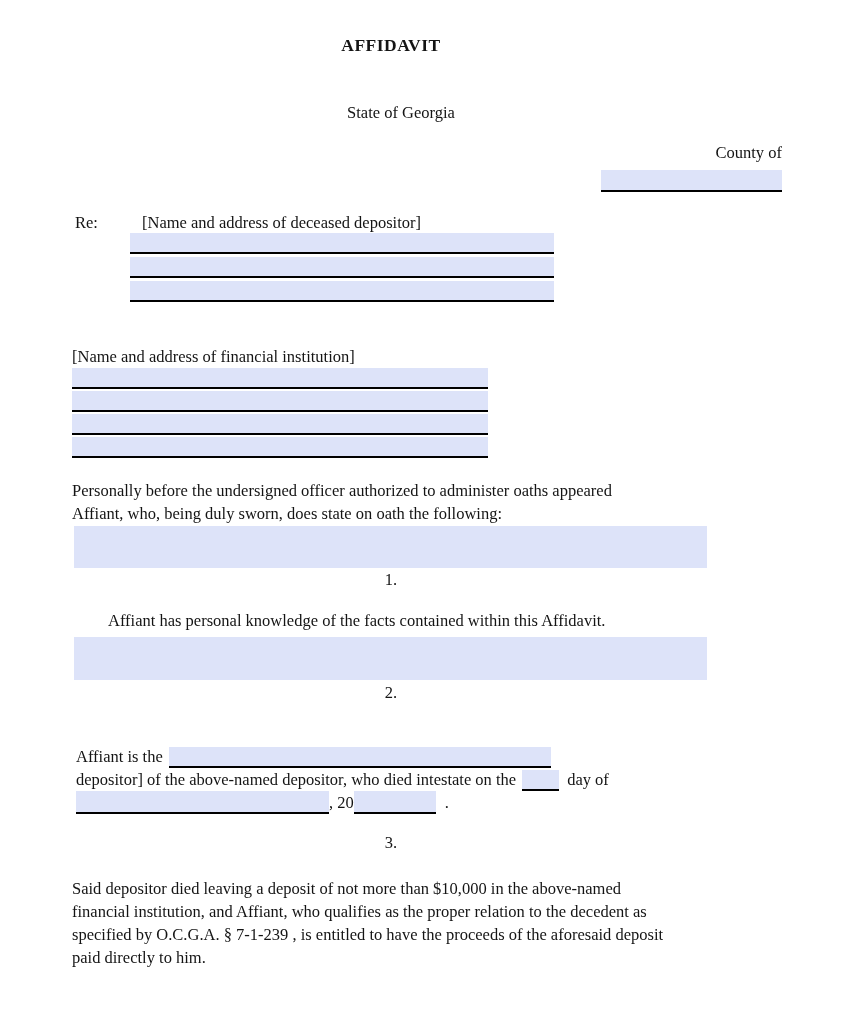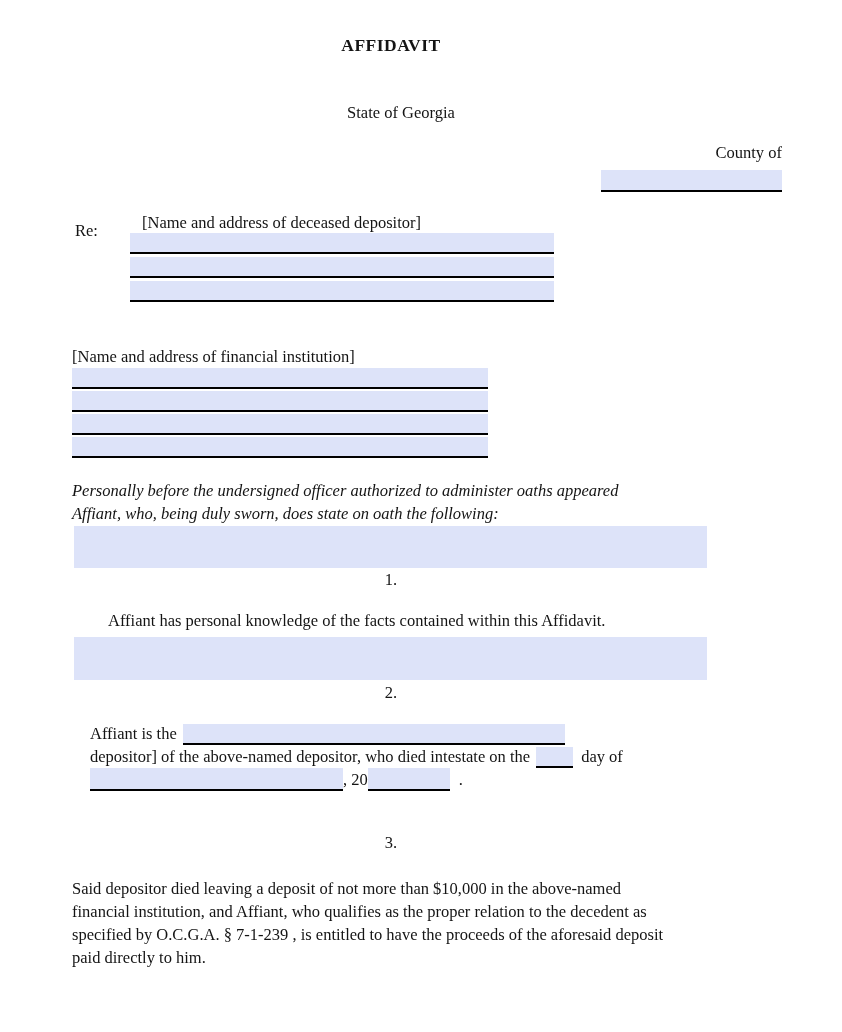--- a/index.html
+++ b/index.html
@@ -25,49 +25,50 @@
   .county-row{
     top:141px;left:0;right:0;
     display:flex;justify-content:center;align-items:flex-end;gap:6px;flex-direction:column;
   }
   .field{
     background:#dde3f9;
     border-bottom:2px solid #000;
     display:inline-block;
   }
   .county-field{width:181px;height:20px;}
-  .re-label{top:219px;left:75px;}
+  .re-label{top:211px;left:75px;}
   .deceased-label{top:211px;left:142px;}
   .frow{
     position:absolute;
     background:#dde3f9;
     border-bottom:2px solid #000;
     height:19px;
   }
   .frow.deceased{left:130px;width:424px;}
   .d1{top:233px;} .d2{top:257px;} .d3{top:281px;}
   .fi-label{top:345px;left:72px;}
   .frow.institution{left:72px;width:416px;}
   .i1{top:368px;} .i2{top:391px;} .i3{top:414px;} .i4{top:437px;}
   .para{left:72px;width:700px;}
-  .para1{top:479px;font-style:italic;}
+  .para1{top:479px;}
   .bigbox{
     position:absolute;
     left:74px;width:633px;height:42px;
     background:#dde3f9;
   }
   .box1{top:526px;}
   .num1{top:568px;}
   .knowledge-line{top:609px;left:72px;margin-left:36px;}
   .box2{top:637px;height:43px;}
   .num2{top:681px;}
   .c2line{
-    position:absolute;left:90px;
+    position:absolute;left:76px;
     display:flex;align-items:flex-end;
     white-space:pre;
+    margin-top:23px;
   }
   .c2l1{top:722px;}
   .c2l2{top:745px;}
   .c2l3{top:768px;}
   .relationship-field{width:382px;height:19px;margin:0 14px 0 6px;}
   .day-field{width:37px;height:19px;margin:0 8px 0 6px;}
   .month-field{width:253px;height:21px;}
   .year-field{width:82px;height:21px;}
   .period-gap{margin-left:9px;}
   .num3{top:831px;}

